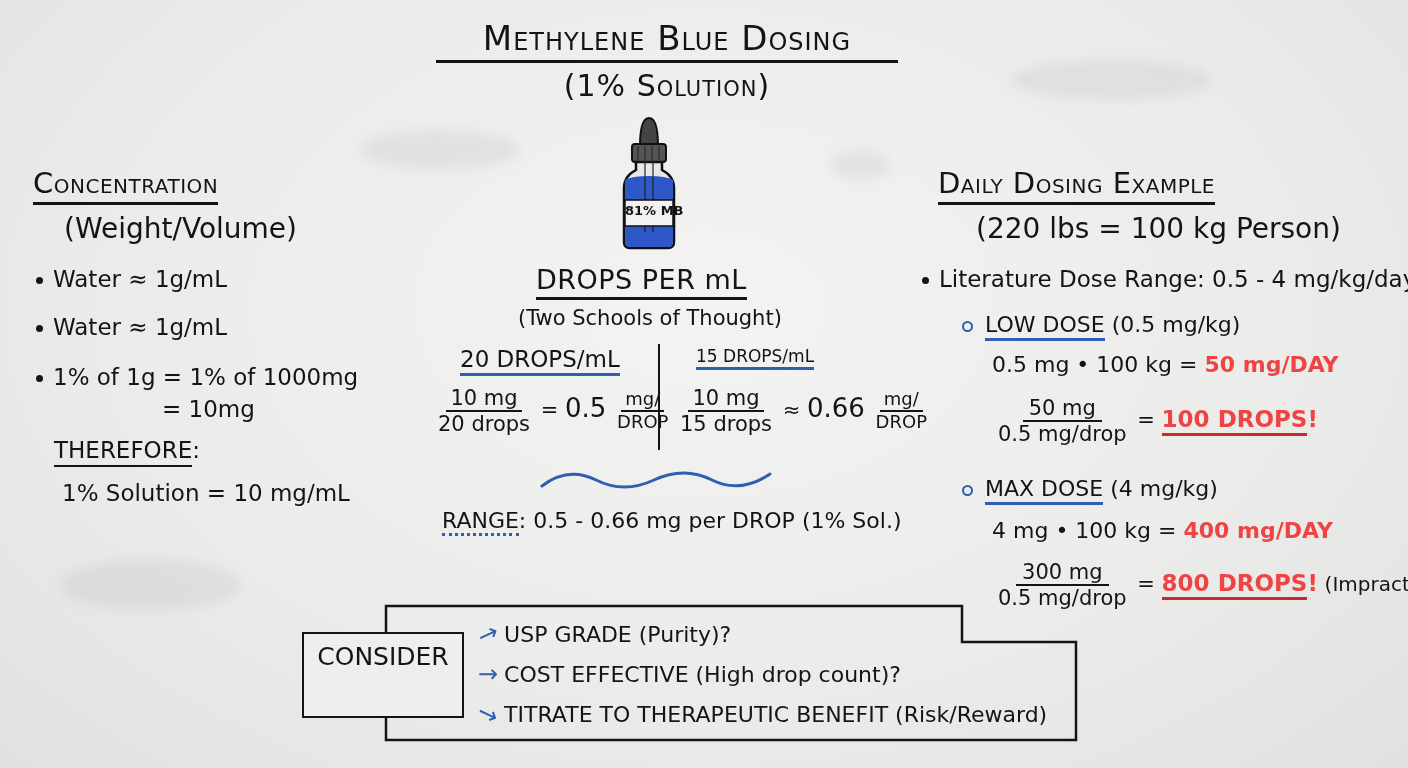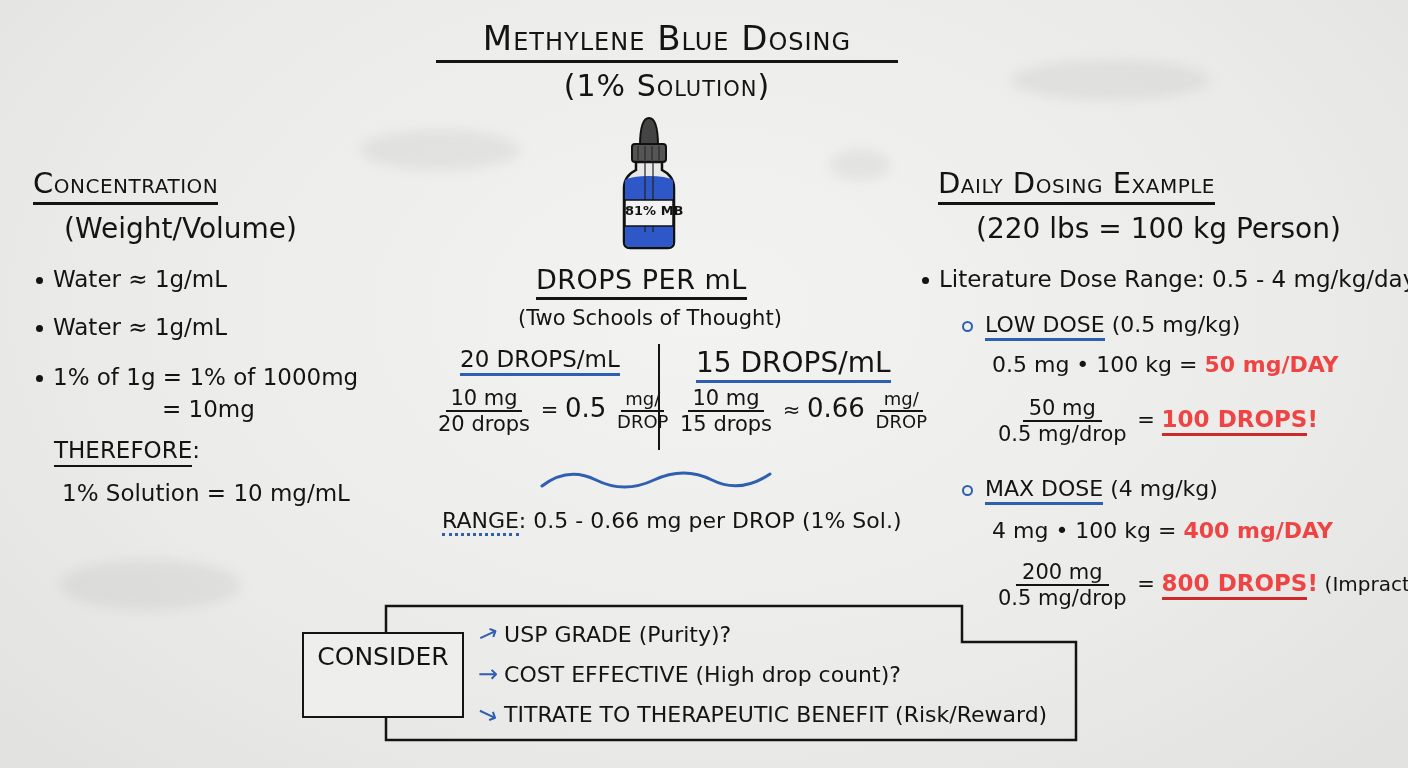--- a/index.html
+++ b/index.html
@@ -87,21 +87,21 @@
     <span class="den">20 drops</span>
   </span>
   <span>=</span>
   <span style="font-size:26px;">0.5</span>
   <span class="frac small">
     <span class="num">mg/</span>
     <span class="den">DROP</span>
   </span>
 </div>
 
-<div class="abs ul-blue" style="left:696px;top:346px;font-size:28px;">15 DROPS/mL</div>
+<div class="abs ul-blue" style="left:696px;top:346px;font-size:17px;">15 DROPS/mL</div>
 <div class="abs" style="left:676px;top:386px;font-size:21px;">
   <span class="frac">
     <span class="num">10 mg</span>
     <span class="den">15 drops</span>
   </span>
   <span>≈</span>
   <span style="font-size:26px;">0.66</span>
   <span class="frac small">
     <span class="num">mg/</span>
     <span class="den">DROP</span>
@@ -143,21 +143,21 @@
 
 <div class="abs" style="left:962px;top:476px;font-size:22px;">
   <span class="bullet-ring"></span><span class="ul-blue">MAX DOSE</span>
   <span>(4 mg/kg)</span>
 </div>
 <div class="abs" style="left:992px;top:518px;font-size:22px;">
   <span>4 mg • 100 kg = </span><span class="red">400 mg/DAY</span>
 </div>
 <div class="abs" style="left:994px;top:560px;font-size:21px;">
   <span class="frac">
-    <span class="num" style="padding:0 6px;">200 mg</span>
+    <span class="num" style="padding:0 6px;">300 mg</span>
     <span class="den">0.5 mg/drop</span>
   </span>
   <span>=</span>
   <span class="red ul-red" style="font-size:23px;">800 DROPS</span><span class="red" style="font-size:23px;">!</span>
   <span style="font-size:20px;">(Impractical)</span>
 </div>
 
 <div class="abs" style="left:384px;top:604px;">
   <svg width="696" height="140" viewBox="0 0 696 140">
     <path d="M2 36 L2 2 L578 2 L578 38 L692 38 L692 136 L2 136 L2 108" fill="none" stroke="#141414" stroke-width="2.5"></path>

